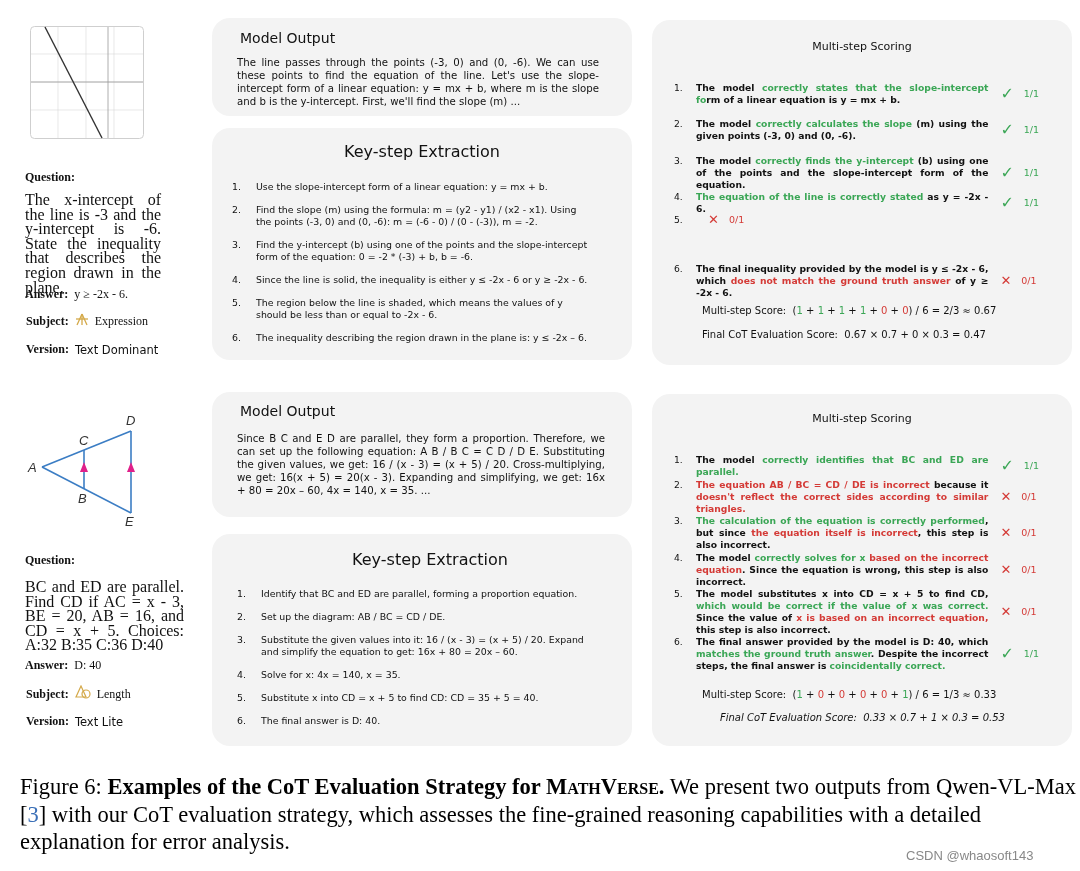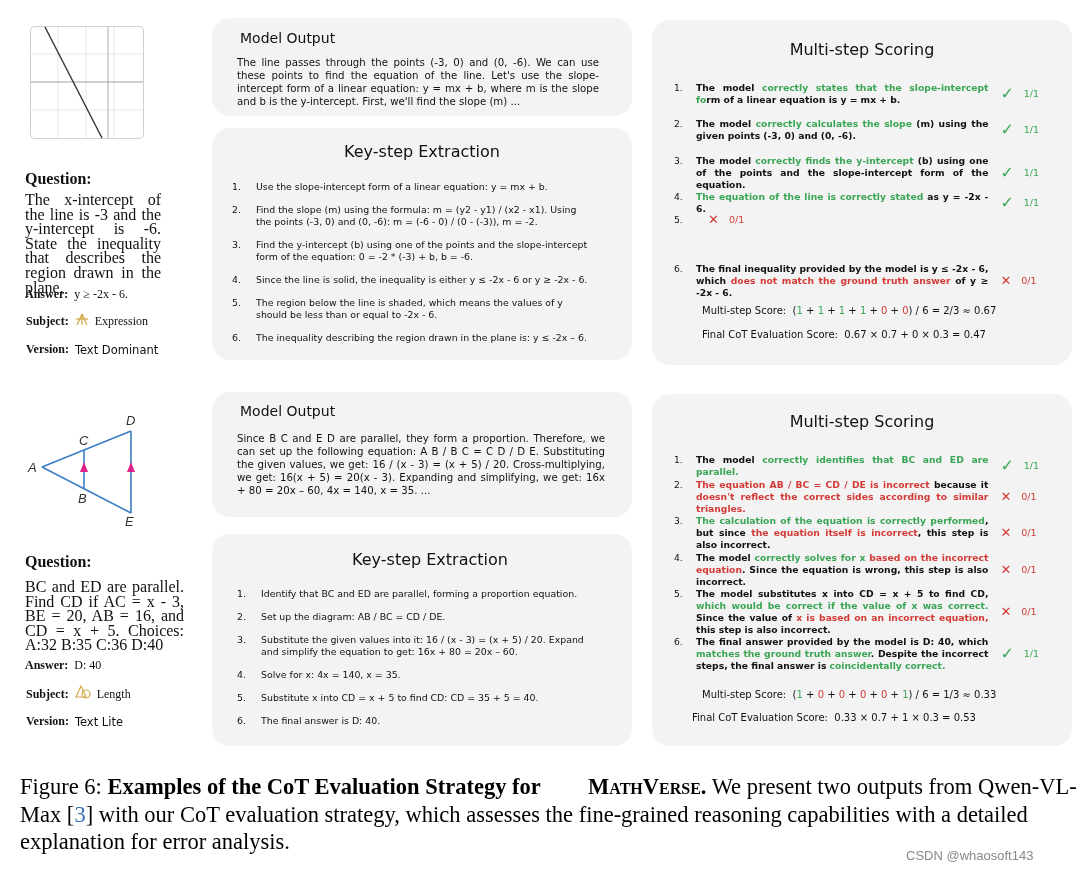--- a/index.html
+++ b/index.html
@@ -1,53 +1,53 @@
 <!DOCTYPE html>
 <html><head>
 <meta charset="utf-8">
 <style>
   html, body { margin: 0; padding: 0; background: #ffffff; }
   body { width: 1080px; height: 871px; position: relative; overflow: hidden; font-family: "DejaVu Sans", sans-serif; color: #111; }
   .abs { position: absolute; }
   .card { position: absolute; background: #f3f3f3; border-radius: 18px; }
 
   
-  .q-label { font-family: "Liberation Serif", serif; font-weight: bold; font-size: 16px; }
+  .q-label { font-family: "Liberation Serif", serif; font-weight: bold; font-size: 12px; }
   .q-text { font-family: "Liberation Serif", serif; font-size: 16px; line-height: 14.6px; text-align: justify; width: 136px; }
   .meta-row { font-family: "Liberation Serif", serif; font-size: 12px; display: flex; align-items: center; gap: 6px; }
   .meta-row b { font-weight: bold; }
   .version-val { font-family: "DejaVu Sans", sans-serif; font-size: 11.5px; }
 
   
   .mo-title { font-size: 14px; }
   .mo-text { font-size: 10.2px; line-height: 13px; text-align: justify; }
 
   
   .ks-title { font-size: 16px; text-align: center; }
   .ks-list { list-style: none; margin: 0; padding: 0; font-size: 9.4px; line-height: 12px; }
   .ks-list li { display: flex; margin-bottom: 11px; }
   .ks-list li .num { width: 24px; flex-shrink: 0; }
 
   
-  .ms-title { font-size: 16px; text-align: center; }
+  .ms-title { font-size: 11px; text-align: center; }
   .ms-row { position: absolute; left: 22px; width: 400px; display: flex; font-size: 9.2px; line-height: 12px; }
   .ms-row .num { width: 22px; flex-shrink: 0; }
   .ms-row .txt { width: 302px; text-align: justify; font-weight: bold; }
   .ms-row .mark { width: 76px; display: flex; align-items: center; justify-content: flex-start; padding-left: 12px; gap: 10px; }
   .g { color: #3aa655; }
   .r { color: #d43a36; }
   .check { color: #3aa655; font-size: 16px; font-weight: bold; }
   .cross { color: #d43a36; font-size: 13px; font-weight: bold; }
   .score-val-g { color: #3aa655; font-size: 9.5px; }
   .score-val-r { color: #d43a36; font-size: 9.5px; }
   .score-line { font-size: 10px; white-space: nowrap; }
 
   .caption { font-family: "Liberation Serif", serif; font-size: 22.5px; line-height: 27.5px; color: #000; }
   .caption b { font-weight: bold; }
-  .sc { font-variant: small-caps; margin-left: 42px; }
+  .sc { font-variant: small-caps; }
   .cite { color: #3a6fb7; }
   .watermark { font-family: "Liberation Sans", sans-serif; font-size: 13px; color: #888; }
 </style>
 </head>
 <body>
 
 <div class="abs" style="left:30px;top:26px;width:114px;height:113px;">
   <svg width="114" height="113" viewBox="0 0 114 113">
     <rect x="0.5" y="0.5" width="113" height="112" rx="4" fill="#ffffff" stroke="#cfcfcf"></rect>
     <polygon points="15,1 110,1 Q113,1 113,4 L113,109 Q113,112 110,112 L72,112" fill="#bdbdbd"></polygon>
@@ -303,21 +303,21 @@
     </div>
   <div class="ms-row" style="top:242px;">
       <span class="num">6.</span>
       <span class="txt"><span>The final answer provided by the model is D: 40, which </span><span class="g">matches the ground truth answer</span><span>. Despite the incorrect steps, the final answer is </span><span class="g">coincidentally correct.</span></span>
       <span class="mark">
         <span class="check">✓</span>
         <span class="score-val-g">1/1</span>
       </span>
     </div>
   <div class="abs score-line" style="left:50px;top:295px;"><span>Multi-step Score:</span>&nbsp;&nbsp;(<span class="g">1</span> + <span class="r">0</span> + <span class="r">0</span> + <span class="r">0</span> + <span class="r">0</span> + <span class="g">1</span><span>) / 6 = 1/3 ≈ 0.33</span></div>
-  <div class="abs score-line" style="left:40px;top:318px;">
+  <div class="abs score-line" style="left:68px;top:318px;font-style:italic;">
     <span>Final CoT Evaluation Score:</span>&nbsp;
     <span>0.33 × 0.7 + 1 × 0.3 = 0.53</span>
   </div>
 </div>
 
 <div class="abs caption" style="left:20px;top:773px;width:1058px;">
   <span>Figure 6: </span><b><span>Examples of the CoT Evaluation Strategy for </span><span class="sc">MathVerse</span><span>.</span></b><span> We present two outputs from Qwen-VL-Max [</span><span class="cite">3</span><span>] with our CoT evaluation strategy, which assesses the fine-grained reasoning capabilities with a detailed explanation for error analysis.</span>
 </div>
 <div class="abs watermark" style="left:906px;top:848px;">CSDN @whaosoft143</div>
 

